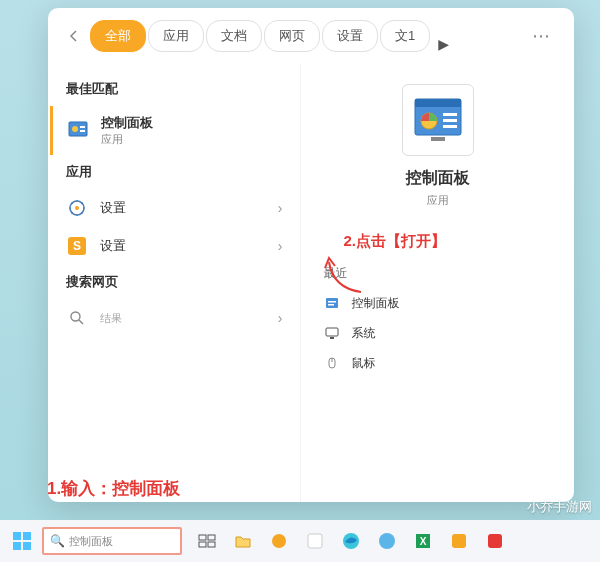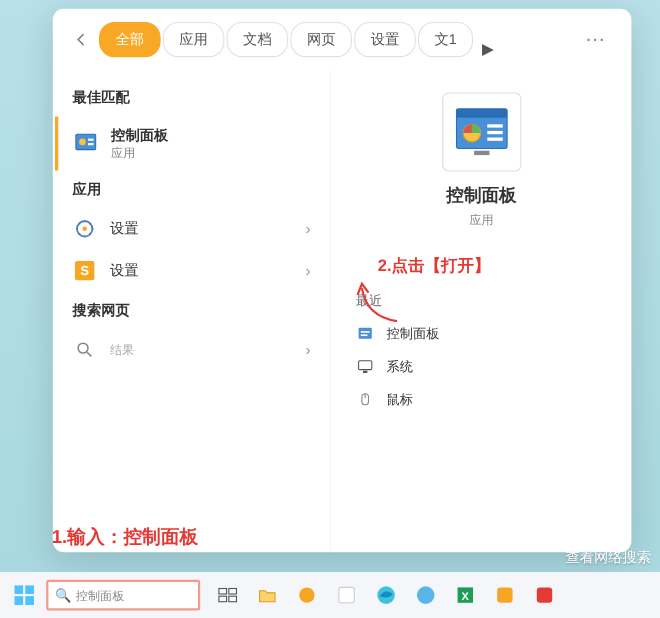--- a/index.html
+++ b/index.html
@@ -188,21 +188,21 @@
             </span>
             <span>鼠标</span>
           </div>
       </div>
     </div>
   </div>
 </div>
 
 <div class="annotation-1">1.输入：控制面板</div>
 
-<div class="watermark">查看网络搜索</div>
+<div class="watermark">小乔手游网</div>
 
 <div class="taskbar">
   <div class="start-btn">
     <svg width="18" height="18" viewBox="0 0 18 18">
         <rect x="0" y="0" width="8" height="8" fill="#4cc2ff"></rect>
         <rect x="10" y="0" width="8" height="8" fill="#4cc2ff"></rect>
         <rect x="0" y="10" width="8" height="8" fill="#4cc2ff"></rect>
         <rect x="10" y="10" width="8" height="8" fill="#4cc2ff"></rect>
       </svg>
   </div>

